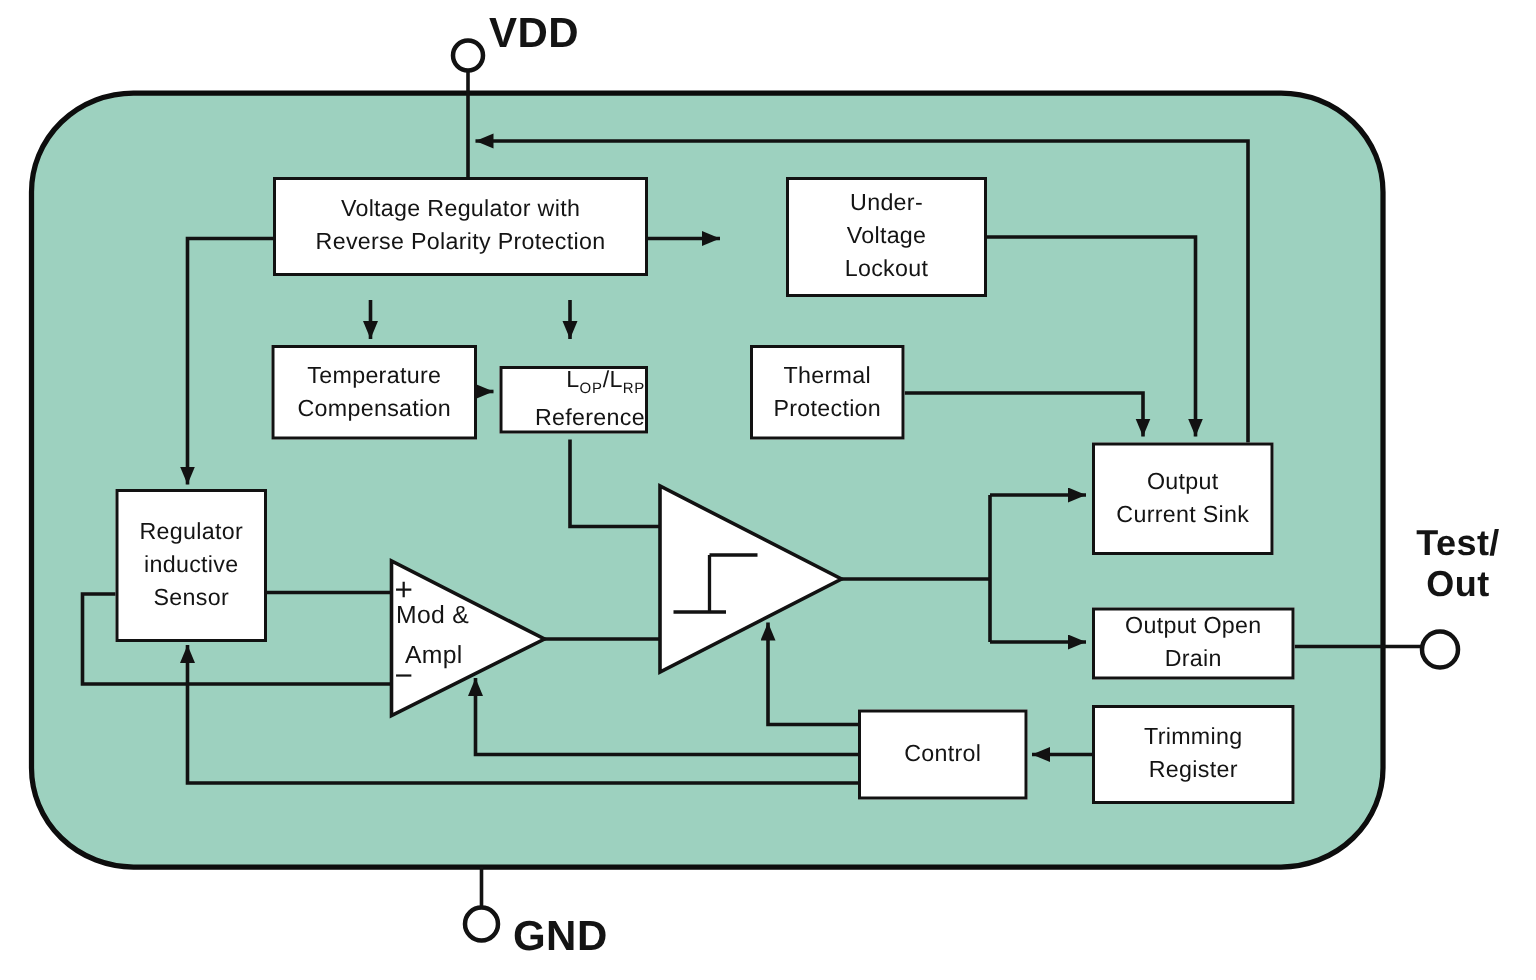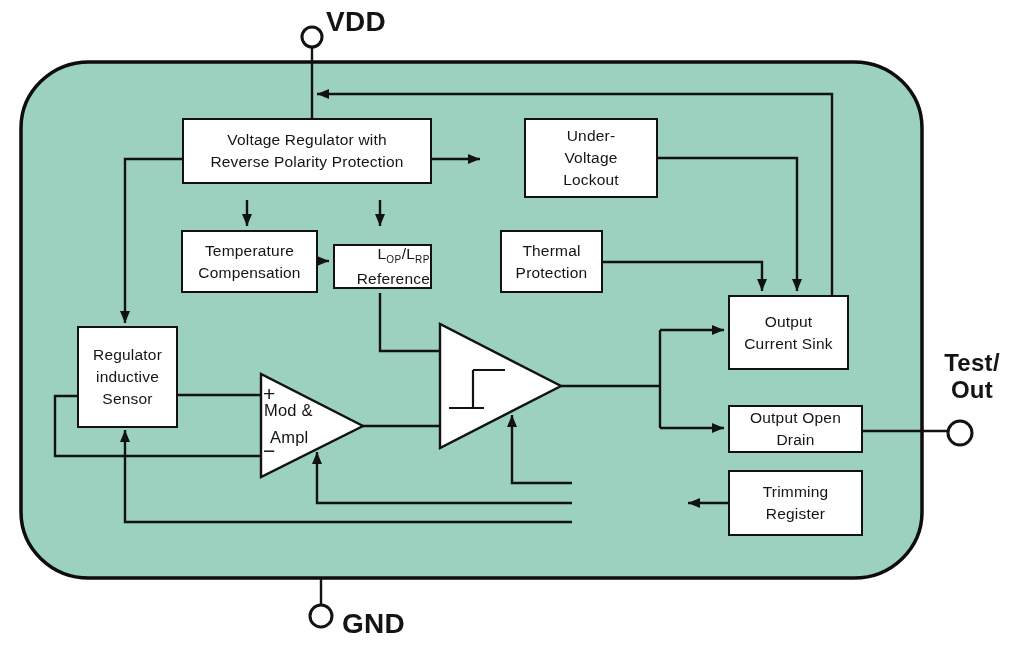--- a/index.html
+++ b/index.html
@@ -116,20 +116,23 @@
   <div class="blk" style="left:728px;top:295px;width:121px;height:75px;align-items:center;">
     <span>Output</span>
     <span>Current Sink</span>
   </div>
 
   <div class="blk" style="left:728px;top:405px;width:135px;height:48px;">
     <span>Output Open</span>
     <span>Drain</span>
   </div>
 
+  <div class="blk" style="left:572px;top:473px;width:113px;height:60px;">
+    <span>Control</span>
+  </div>
 
   <div class="blk" style="left:728px;top:470px;width:135px;height:66px;">
     <span>Trimming</span>
     <span>Register</span>
   </div>
 
   <span class="trisign" style="left:263px;top:383px;">+</span>
   <span class="trilabel" style="left:264px;top:401px;">Mod &amp;</span>
   <span class="trilabel" style="left:270px;top:428px;">Ampl</span>
   <span class="trisign" style="left:263px;top:440px;">−</span>

